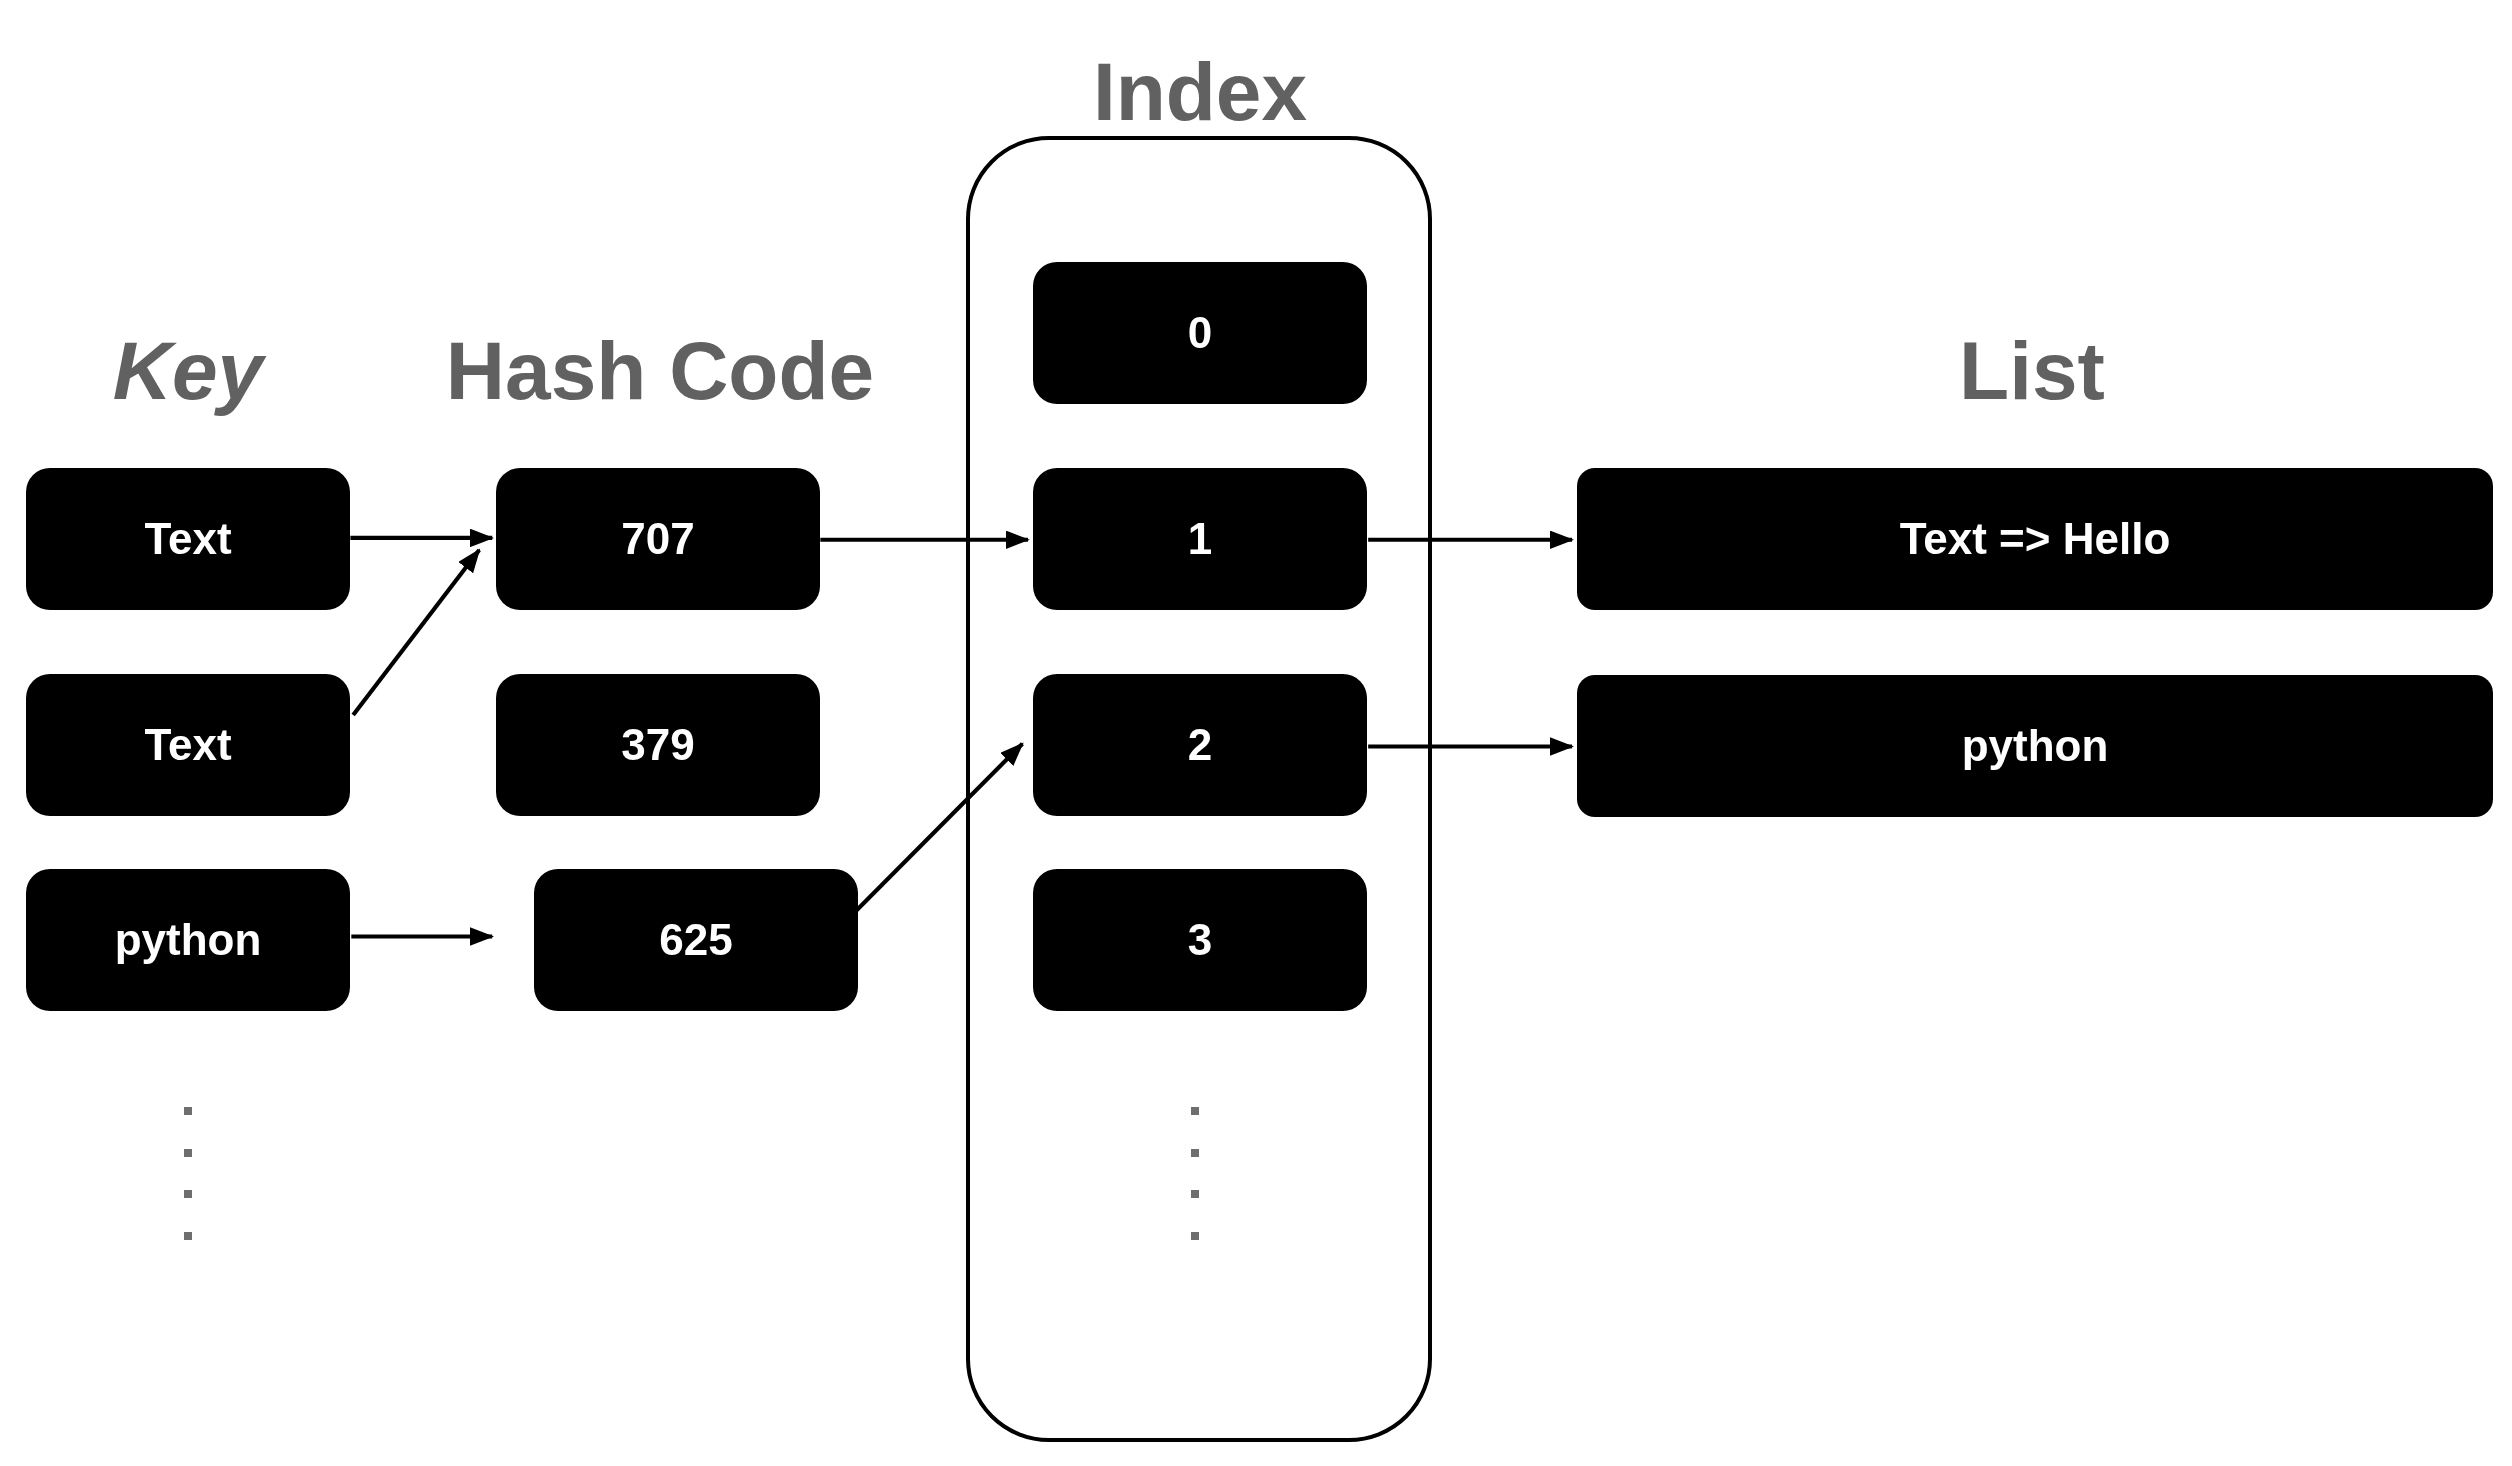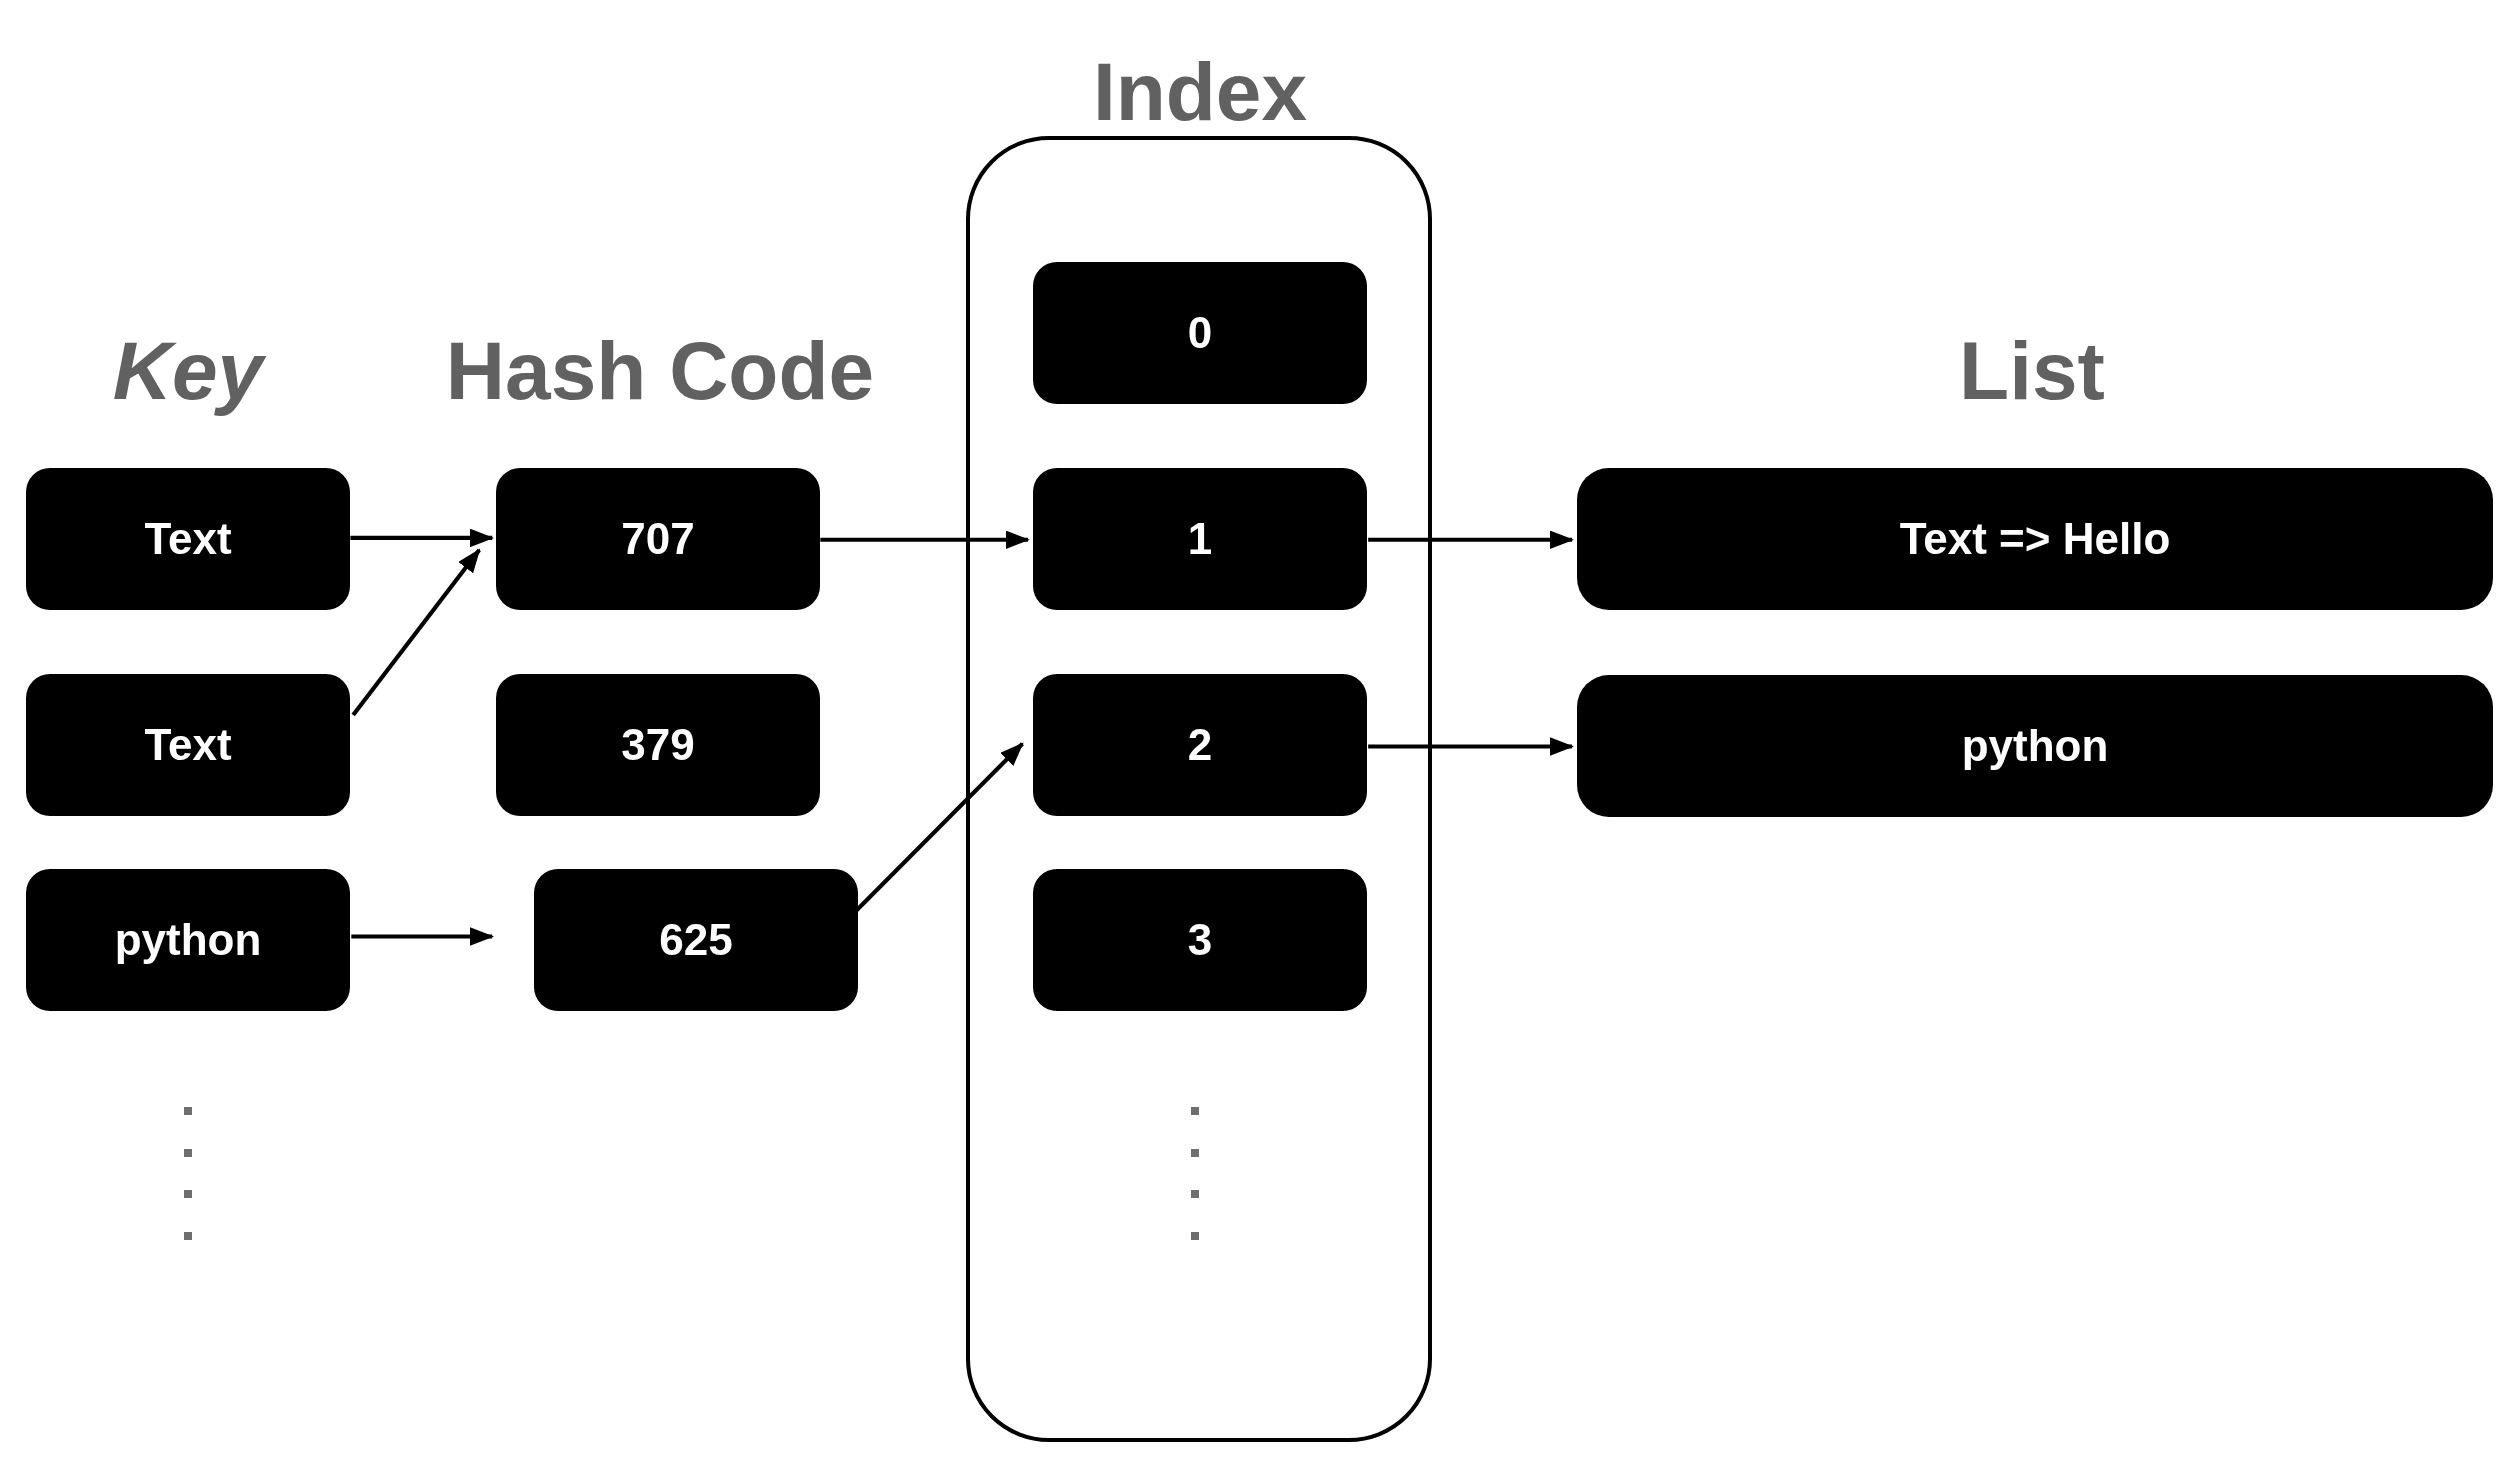--- a/index.html
+++ b/index.html
@@ -32,21 +32,21 @@
     display: flex;
     align-items: center;
     justify-content: center;
     font-weight: bold;
     font-size: 44px;
     white-space: nowrap;
   }
   .key-node, .hash-node { left: 26px; width: 324px; height: 142px; }
   .hash-node { left: 496px; }
   .index-node { left: 1033px; width: 334px; height: 142px; }
-  .list-node { left: 1577px; width: 916px; height: 142px; border-radius: 32px; }
+  .list-node { left: 1577px; width: 916px; height: 142px; border-radius: 18px; }
 
   #index-frame {
     position: absolute;
     left: 966px;
     top: 136px;
     width: 458px;
     height: 1298px;
     border: 4.6px solid #000000;
     border-radius: 83px;
     background: transparent;

